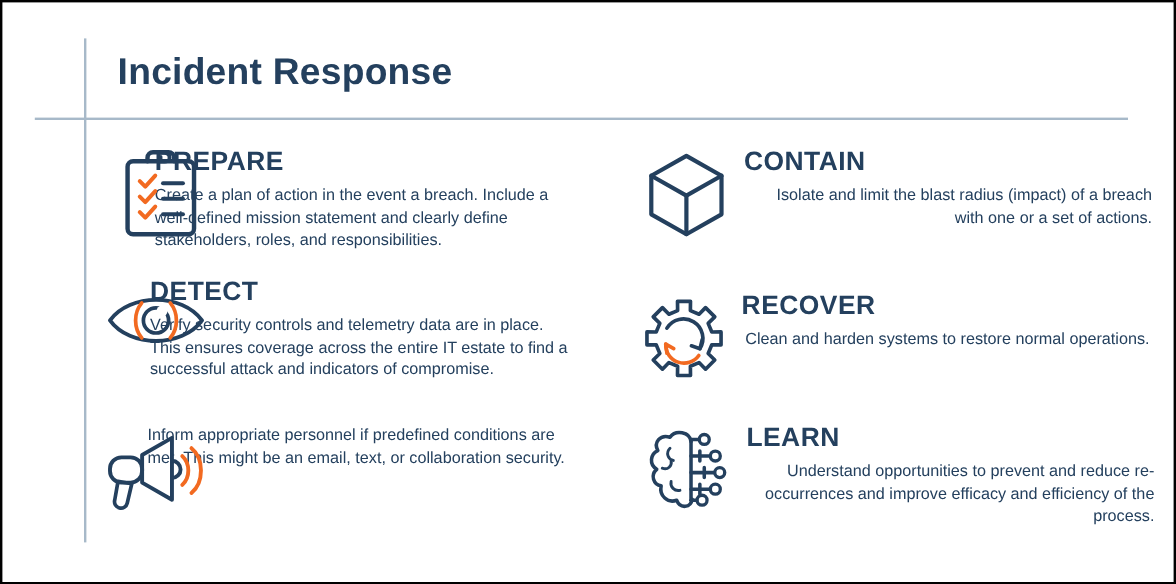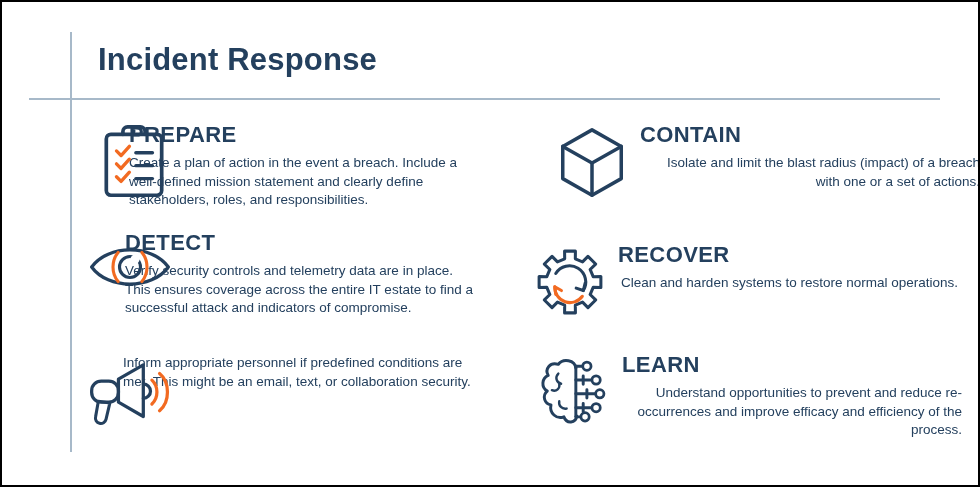--- a/index.html
+++ b/index.html
@@ -46,21 +46,21 @@
   }
   .section p{
     margin:0;
     font-size:13.5px;line-height:18.5px;font-weight:normal;
     color:var(--navy);
   }
   
   #sec-prepare{left:88px;top:120px;width:450px;}
   #sec-detect {left:84px;top:228px;width:450px;}
   #sec-notify {left:82px;top:352px;width:450px;}
-  #sec-contain{left:546px;top:120px;width:428px;}
+  #sec-contain{left:526px;top:120px;width:428px;}
   #sec-recover{left:524px;top:240px;width:428px;}
   #sec-learn  {left:528px;top:350px;width:428px;}
   #sec-prepare .text,#sec-detect .text,#sec-notify .text{width:447px;margin-left:39px;}
   #sec-contain .text,#sec-recover .text,#sec-learn .text{width:428px;}
   #sec-prepare .text p,#sec-detect .text p,#sec-notify .text p{max-width:352px;}
   #sec-contain .text p,#sec-recover .text p,#sec-learn .text p{max-width:340px;text-align:right;}
   #sec-prepare .icon{top:0px;}
   #sec-detect  .icon{top:8px;}
   #sec-notify  .icon{top:4px;}
   #sec-contain .icon{top:0px;}

